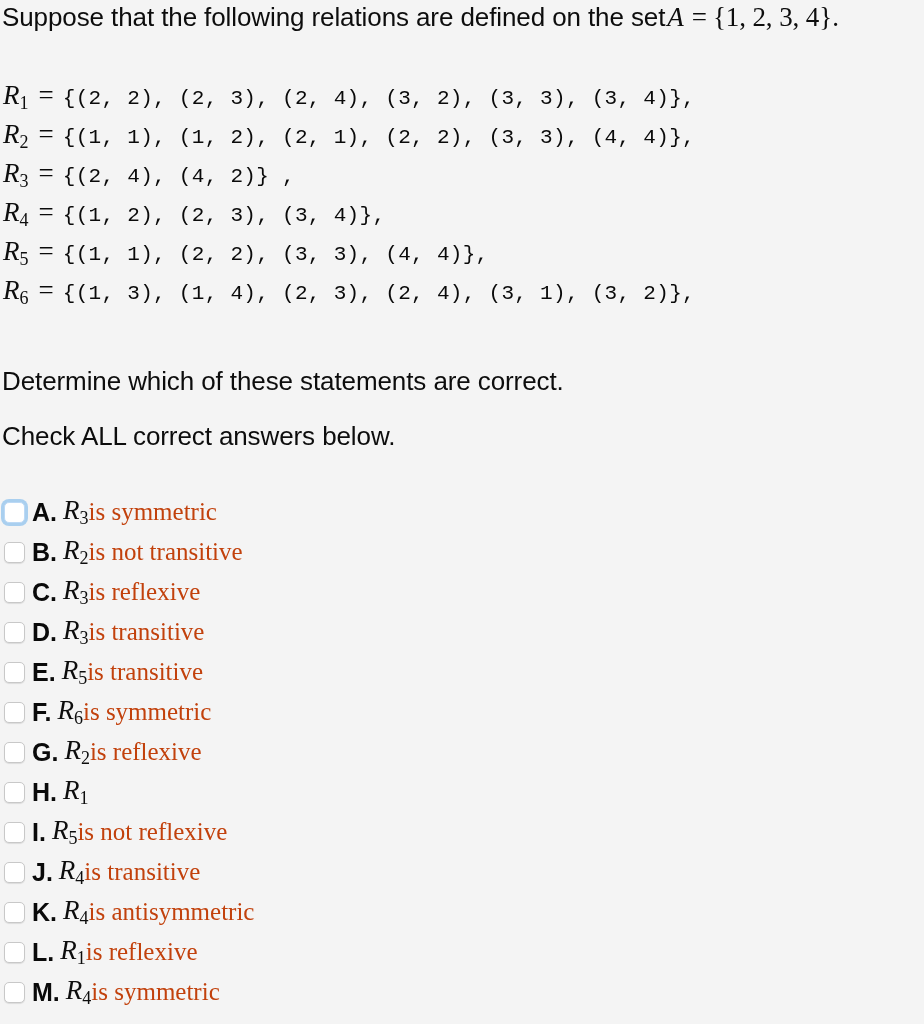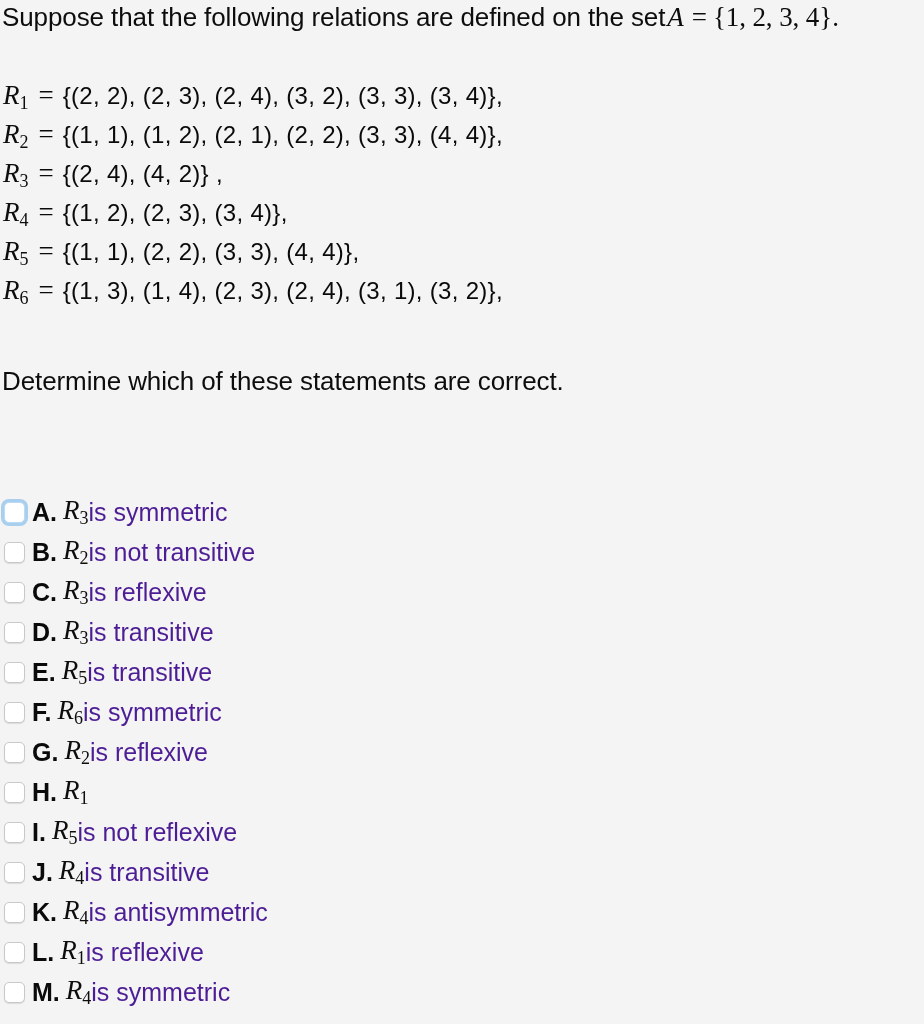--- a/index.html
+++ b/index.html
@@ -78,23 +78,23 @@
   .rel-name {
     display: inline-block;
   }
   .rel-eq {
     font-family: "Liberation Serif", "DejaVu Serif", serif;
     font-style: normal;
     font-size: 27px;
     margin: 0 9px 0 10px;
   }
   .rel-body {
-    font-family: Liberation Sans, sans-serif;
-    font-style: normal;
-    font-size: 24px;
+    font-family: Liberation Mono, monospace;
+    font-style: normal;
+    font-size: 21px;
     letter-spacing: 0.3px;
   }
 
   
   .instructions {
     position: absolute;
     left: 2px;
     top: 352px;
   }
   .instruction-line {
@@ -139,23 +139,23 @@
   .opt-letter {
     font-family: "Liberation Sans", sans-serif;
     font-weight: bold;
     font-size: 25px;
     color: #0a0a0a;
     margin-right: 6px;
   }
   .opt-rel {
   }
   .opt-text {
-    font-family: Liberation Sans, sans-serif;
+    font-family: Liberation Serif, serif;
     font-size: 25px;
-    color: #4c1d95;
+    color: #c2410c;
   }
 </style>
 </head>
 <body style="background: rgb(244, 244, 244);">
 
 <div class="page">
 
   <div class="intro prose">
     <span>Suppose that the following relations are defined on the set</span><span class="math math-inline">A</span><span class="math-up" style="margin:0 6px;">=</span><span class="math-up">{1, 2, 3, 4}</span><span class="math-up">.</span>
   </div>
@@ -183,20 +183,21 @@
     </div>
 
     <div class="relation-line">
       <span class="math rel-name"><span>R</span><span class="sub-up">6</span></span><span class="rel-eq">=</span><span class="rel-body">{(1, 3), (1, 4), (2, 3), (2, 4), (3, 1), (3, 2)},</span>
     </div>
 
   </div>
 
   <div class="instructions">
     <span class="instruction-line prose">Determine which of these statements are correct.</span>
+    <span class="instruction-line prose">Check ALL correct answers below.</span>
   </div>
 
   <div class="options" id="options-root">
       <div class="option-row">
         <span class="checkbox focused"></span>
         <span class="opt-letter">A.</span>
         <span class="math opt-rel"><span>R</span><span class="sub-up">3</span></span>
         <span class="opt-text">is symmetric</span>
       </div>
       <div class="option-row">

